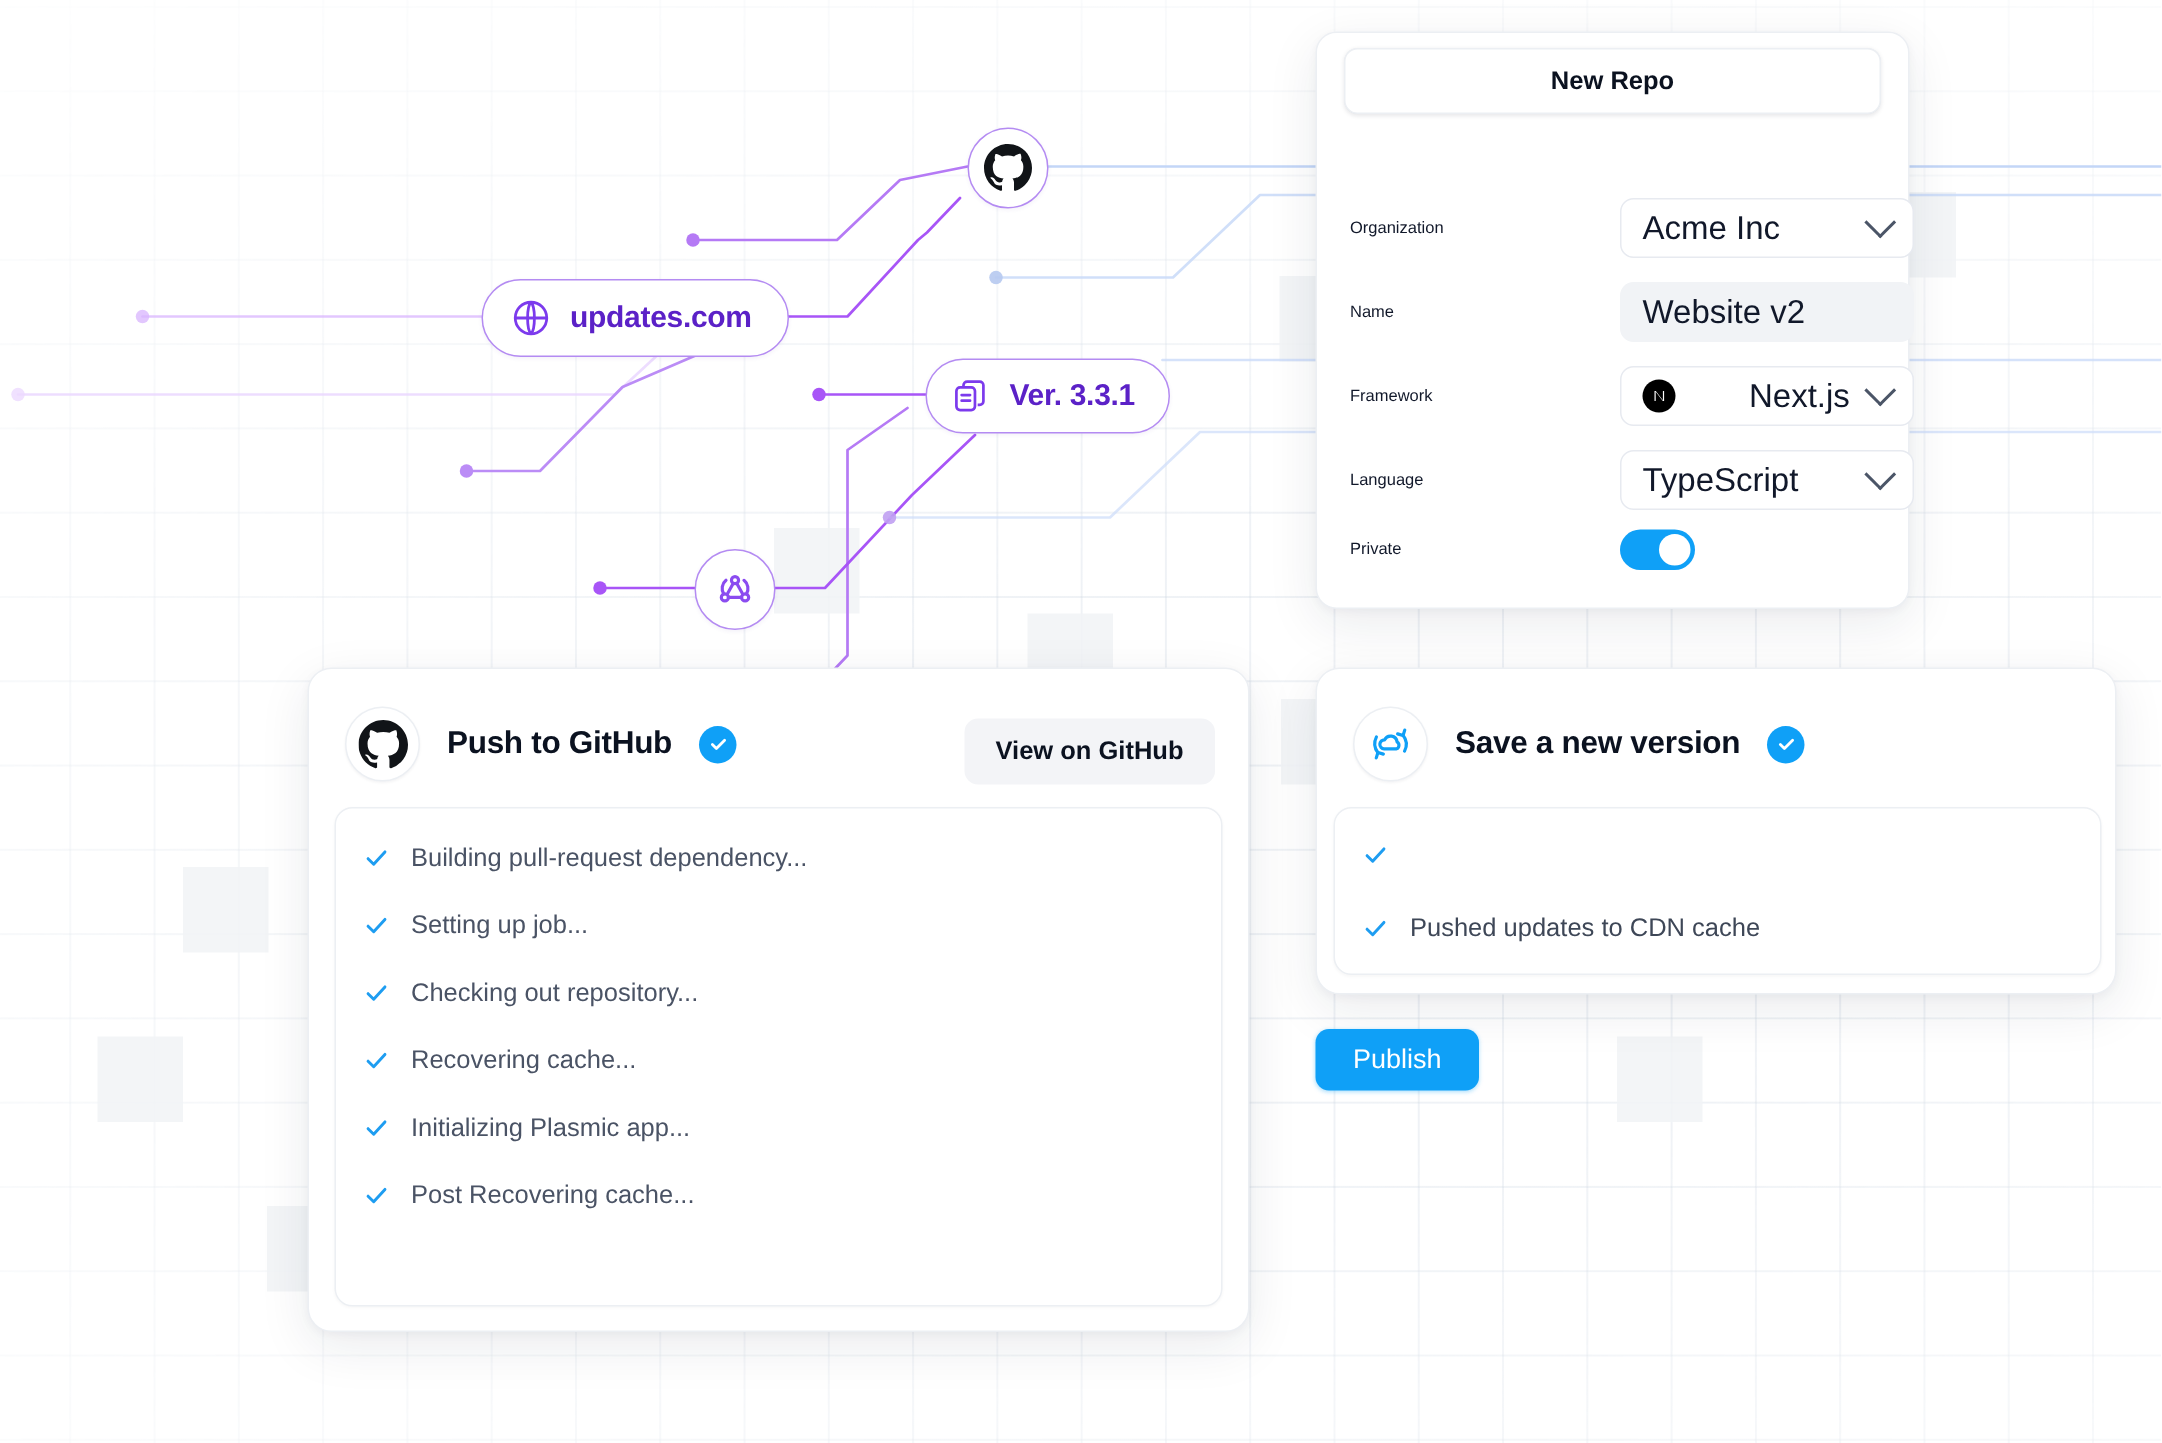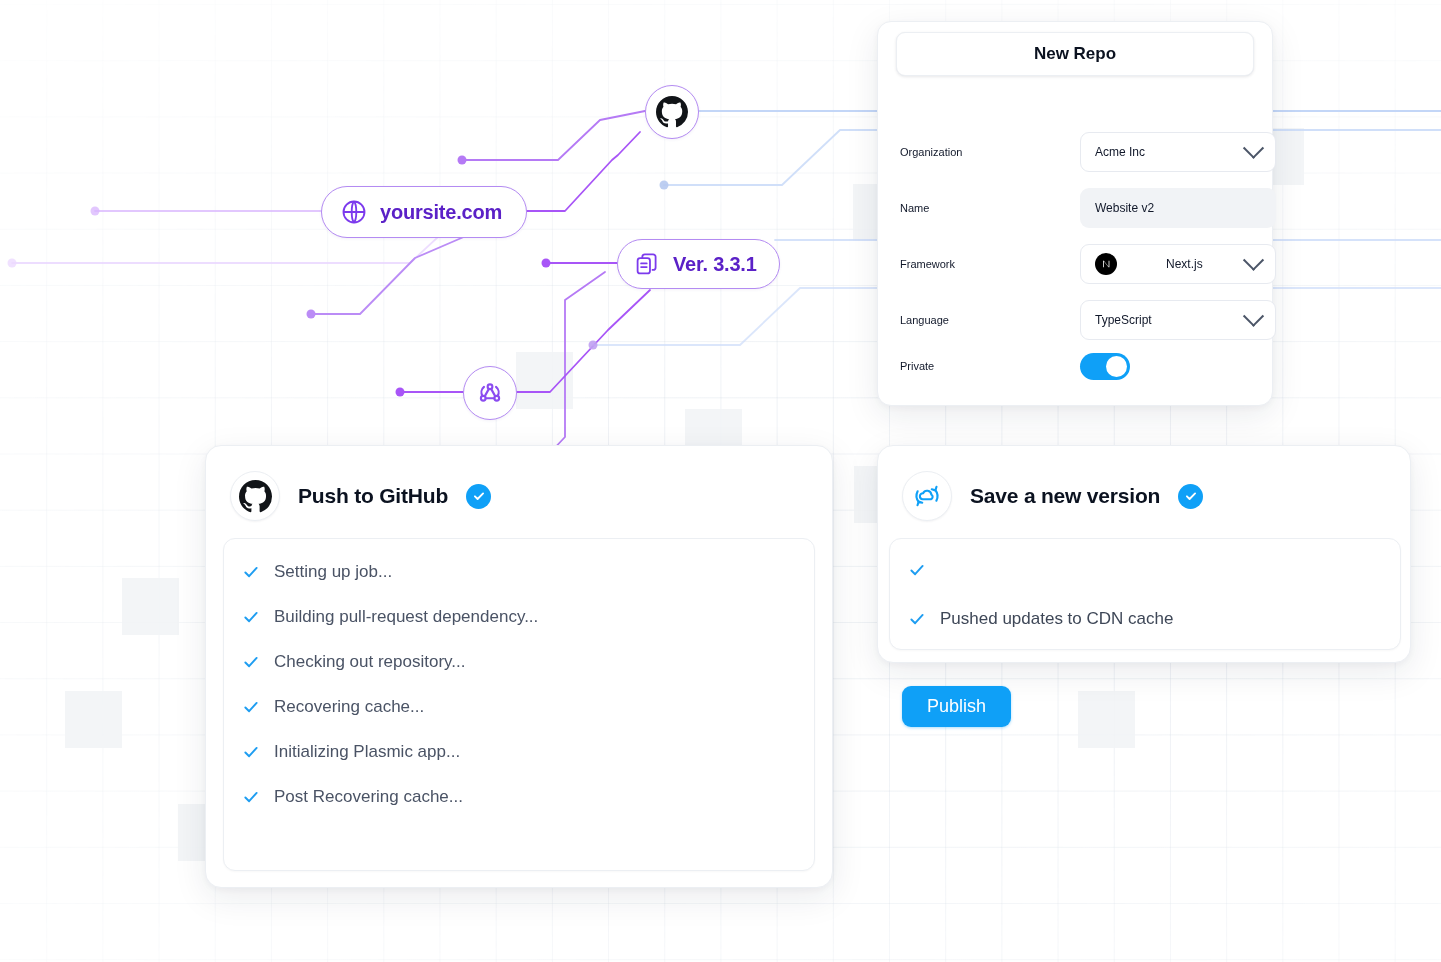--- a/index.html
+++ b/index.html
@@ -63,21 +63,21 @@
     flex:1;display:flex;align-items:center;justify-content:center;
     font-size:17px;font-weight:600;border-radius:9px;color:#8a93a5;cursor:pointer;
   }
   .tab.active{background:#ffffff;color:#0b1220;box-shadow:0 1px 3px rgba(16,24,40,.10);border:1px solid #eceff3;}
 
   .frow{position:absolute;left:22px;width:356px;height:40px;display:flex;align-items:center;}
   .flabel{font-size:11px;color:#11182a;width:158px;}
   .fctl{
     position:absolute;left:180px;width:196px;height:40px;border-radius:9px;
     display:flex;align-items:center;padding:0 14px;box-sizing:border-box;
-    font-size:12px;color:#11182a;
+    font-size:22px;color:#11182a;
   }
   .fctl.select{background:#fff;border:1px solid #e7eaf0;justify-content:space-between;cursor:pointer;}
   .fctl.filled{background:#f1f3f6;border:1px solid transparent;}
   .chev{width:13px;height:13px;border-right:2px solid #4b5567;border-bottom:2px solid #4b5567;transform:rotate(45deg) translate(-3px,-3px);}
   .nextlogo{width:22px;height:22px;border-radius:50%;background:#000;display:inline-flex;align-items:center;justify-content:center;margin-right:9px;flex:0 0 auto;}
 
   .toggle{
     position:absolute;left:180px;width:50px;height:27px;border-radius:999px;background:#0fa0f7;cursor:pointer;
   }
   .toggle .knob{position:absolute;right:3px;top:3px;width:21px;height:21px;border-radius:50%;background:#fff;}
@@ -113,21 +113,20 @@
   #ver-log .log-item{height:49px;}
   #ver-log .log-text{color:#3e4757;}
 
   
   #publish-btn{
     position:absolute;left:877px;top:686px;height:41px;padding:0 25px;
     background:#0fa0f7;border:none;border-radius:9px;color:#fff;
     font-size:18px;font-weight:500;font-family:inherit;cursor:pointer;
     display:flex;align-items:center;
     box-shadow:0 1px 3px rgba(15,160,247,.35);
-    margin-left:25px;
   }
 </style>
 </head>
 <body>
 
 <div id="grid-bg"></div>
 <div class="cell" style="left:1247px;top:128px;width:57px;height:57px;"></div>
 <div class="cell" style="left:853px;top:184px;width:57px;height:57px;"></div>
 <div class="cell" style="left:122px;top:578px;width:57px;height:57px;"></div>
 <div class="cell" style="left:65px;top:691px;width:57px;height:57px;"></div>
@@ -173,21 +172,21 @@
   </g>
 </svg>
 
 <div class="pill" id="pill-site">
   <span style="display:flex;">
     <svg width="28" height="28" viewBox="0 0 24 24" fill="none" stroke="#7c3aed" stroke-width="1.6">
       <circle cx="12" cy="12" r="9"></circle>
         <path d="M3 12h18M12 3c2.6 2.6 2.6 15.4 0 18M12 3c-2.6 2.6-2.6 15.4 0 18"></path>
     </svg>
   </span>
-  <span class="pill-label">yoursite.com</span>
+  <span class="pill-label">updates.com</span>
 </div>
 
 <div class="pill" id="pill-ver">
   <span style="display:flex;">
     <svg width="27" height="27" viewBox="0 0 24 24" fill="none" stroke="#7c3aed" stroke-width="1.6" stroke-linejoin="round">
       <rect x="3.2" y="6.4" width="11" height="13.5" rx="2.2"></rect>
       <path d="M7.4 6.4V5.2a2.2 2.2 0 0 1 2.2-2.2h7.4a2.2 2.2 0 0 1 2.2 2.2v9.4a2.2 2.2 0 0 1-2.2 2.2h-1.2"></path>
       <path d="M6.3 11h5M6.3 14.3h5" stroke-linecap="round"></path>
     </svg>
   </span>
@@ -279,38 +278,39 @@
       </span>
     </div>
     <div class="panel-title">Push to GitHub</div>
     <div class="ok-badge">
       <svg width="14" height="14" viewBox="0 0 24 24" fill="none" stroke="#fff" stroke-width="3.2" stroke-linecap="round" stroke-linejoin="round">
           <path d="M5 12.5l4.6 4.6L19 7.6"></path>
         </svg>
     </div>
   </div>
 
+  <button class="ghost-btn">View on GitHub</button>
 
   <div class="log-box" id="gh-log">
     <div style="padding-top:10px;">
       <div class="log-item">
         <span style="display:flex;">
             <svg width="18" height="18" viewBox="0 0 24 24" fill="none" stroke="#1e9df1" stroke-width="2.6" stroke-linecap="round" stroke-linejoin="round">
               <path d="M4.5 12.6l5 5 10-11"></path>
             </svg>
           </span>
+        <span class="log-text">Building pull-request dependency...</span>
+      </div>
+      <div class="log-item">
+        <span style="display:flex;">
+            <svg width="18" height="18" viewBox="0 0 24 24" fill="none" stroke="#1e9df1" stroke-width="2.6" stroke-linecap="round" stroke-linejoin="round">
+              <path d="M4.5 12.6l5 5 10-11"></path>
+            </svg>
+          </span>
         <span class="log-text">Setting up job...</span>
-      </div>
-      <div class="log-item">
-        <span style="display:flex;">
-            <svg width="18" height="18" viewBox="0 0 24 24" fill="none" stroke="#1e9df1" stroke-width="2.6" stroke-linecap="round" stroke-linejoin="round">
-              <path d="M4.5 12.6l5 5 10-11"></path>
-            </svg>
-          </span>
-        <span class="log-text">Building pull-request dependency...</span>
       </div>
       <div class="log-item">
         <span style="display:flex;">
             <svg width="18" height="18" viewBox="0 0 24 24" fill="none" stroke="#1e9df1" stroke-width="2.6" stroke-linecap="round" stroke-linejoin="round">
               <path d="M4.5 12.6l5 5 10-11"></path>
             </svg>
           </span>
         <span class="log-text">Checking out repository...</span>
       </div>
       <div class="log-item">

